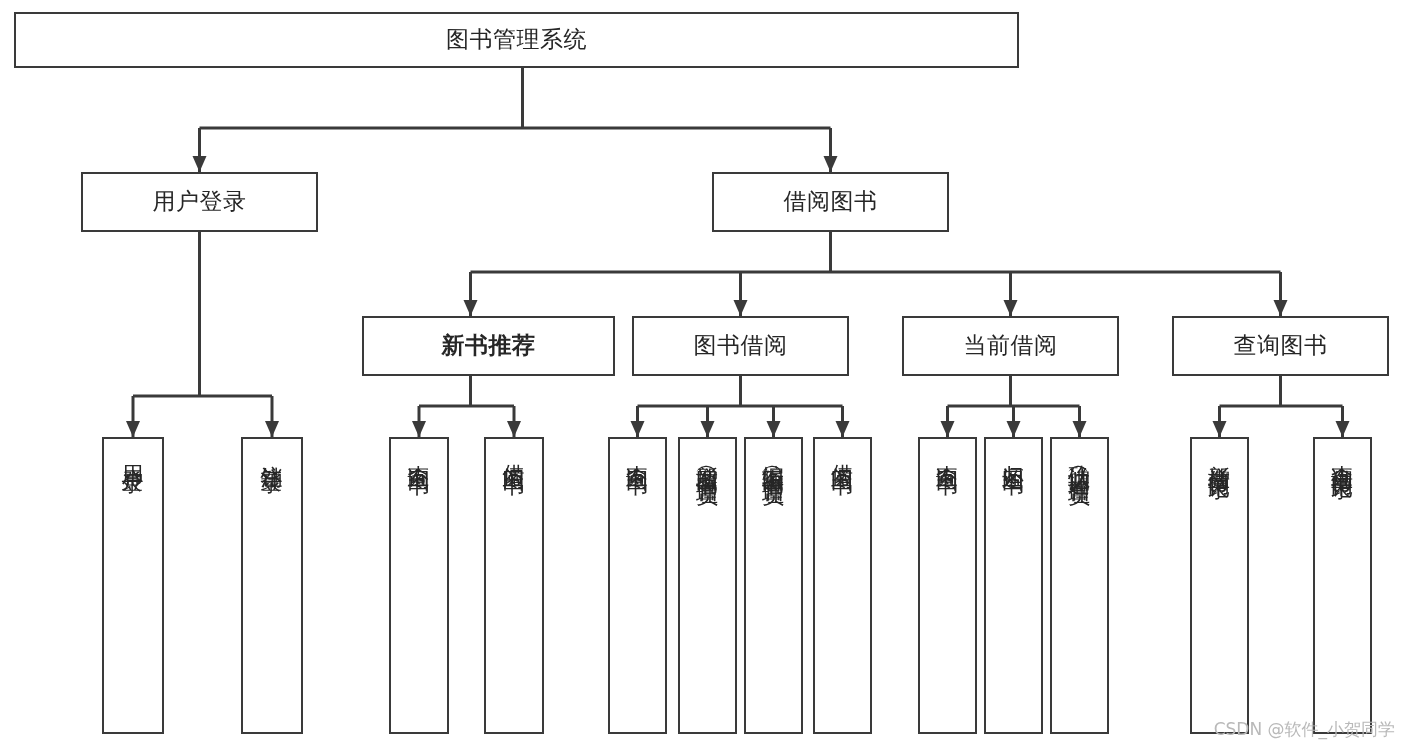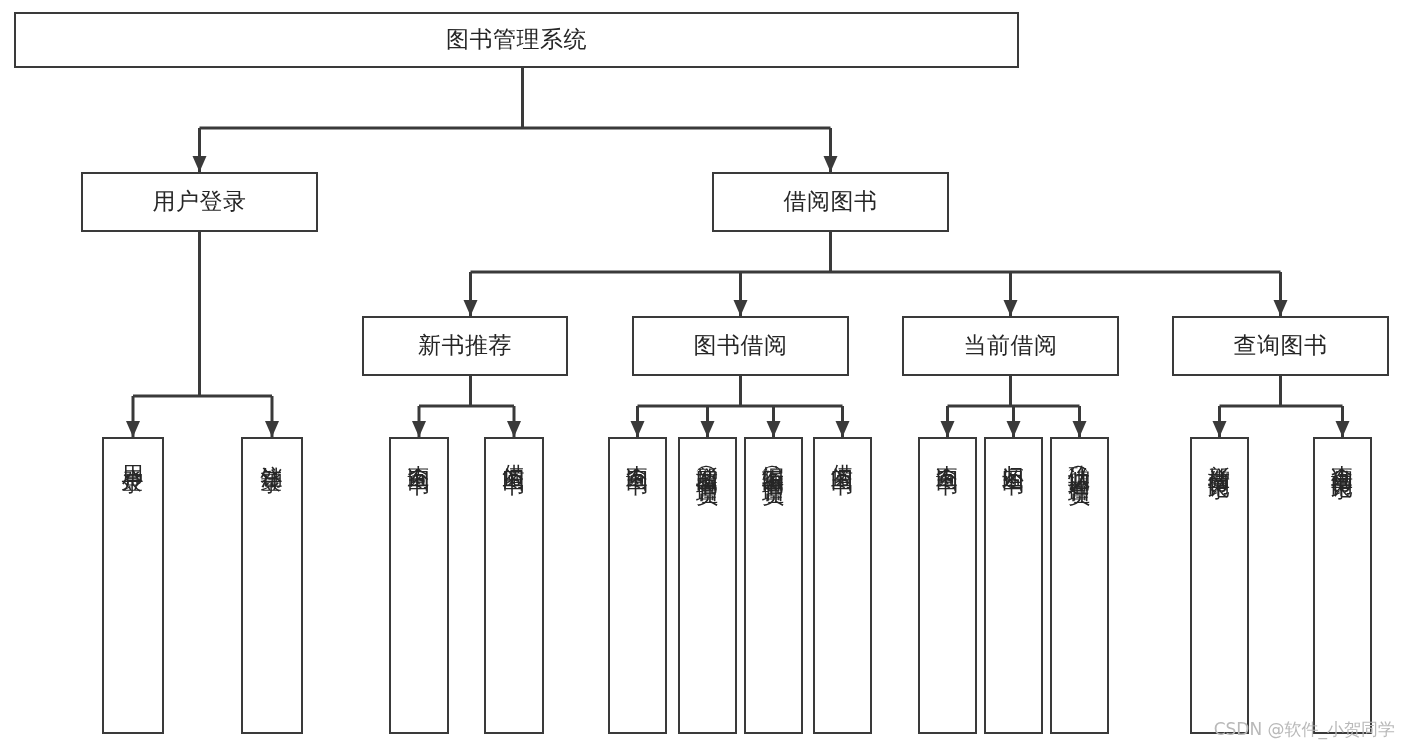--- a/index.html
+++ b/index.html
@@ -135,21 +135,21 @@
   <div id="nodes-layer">
       <div class="node horiz root" style="left: 14px; top: 12px; width: 1005px; height: 56px;">
         <span class="label">图书管理系统</span>
       </div>
       <div class="node horiz" style="left: 81px; top: 172px; width: 237px; height: 60px;">
         <span class="label">用户登录</span>
       </div>
       <div class="node horiz" style="left: 712px; top: 172px; width: 237px; height: 60px;">
         <span class="label">借阅图书</span>
       </div>
-      <div class="node horiz" style="left: 362px; top: 316px; width: 206px; height: 60px;">
+      <div class="node horiz" style="left: 362px; top: 316px; width: 253px; height: 60px; font-weight: bold;">
         <span class="label">新书推荐</span>
       </div>
       <div class="node horiz" style="left: 632px; top: 316px; width: 217px; height: 60px;">
         <span class="label">图书借阅</span>
       </div>
       <div class="node horiz" style="left: 902px; top: 316px; width: 217px; height: 60px;">
         <span class="label">当前借阅</span>
       </div>
       <div class="node horiz" style="left: 1172px; top: 316px; width: 217px; height: 60px;">
         <span class="label">查询图书</span>

